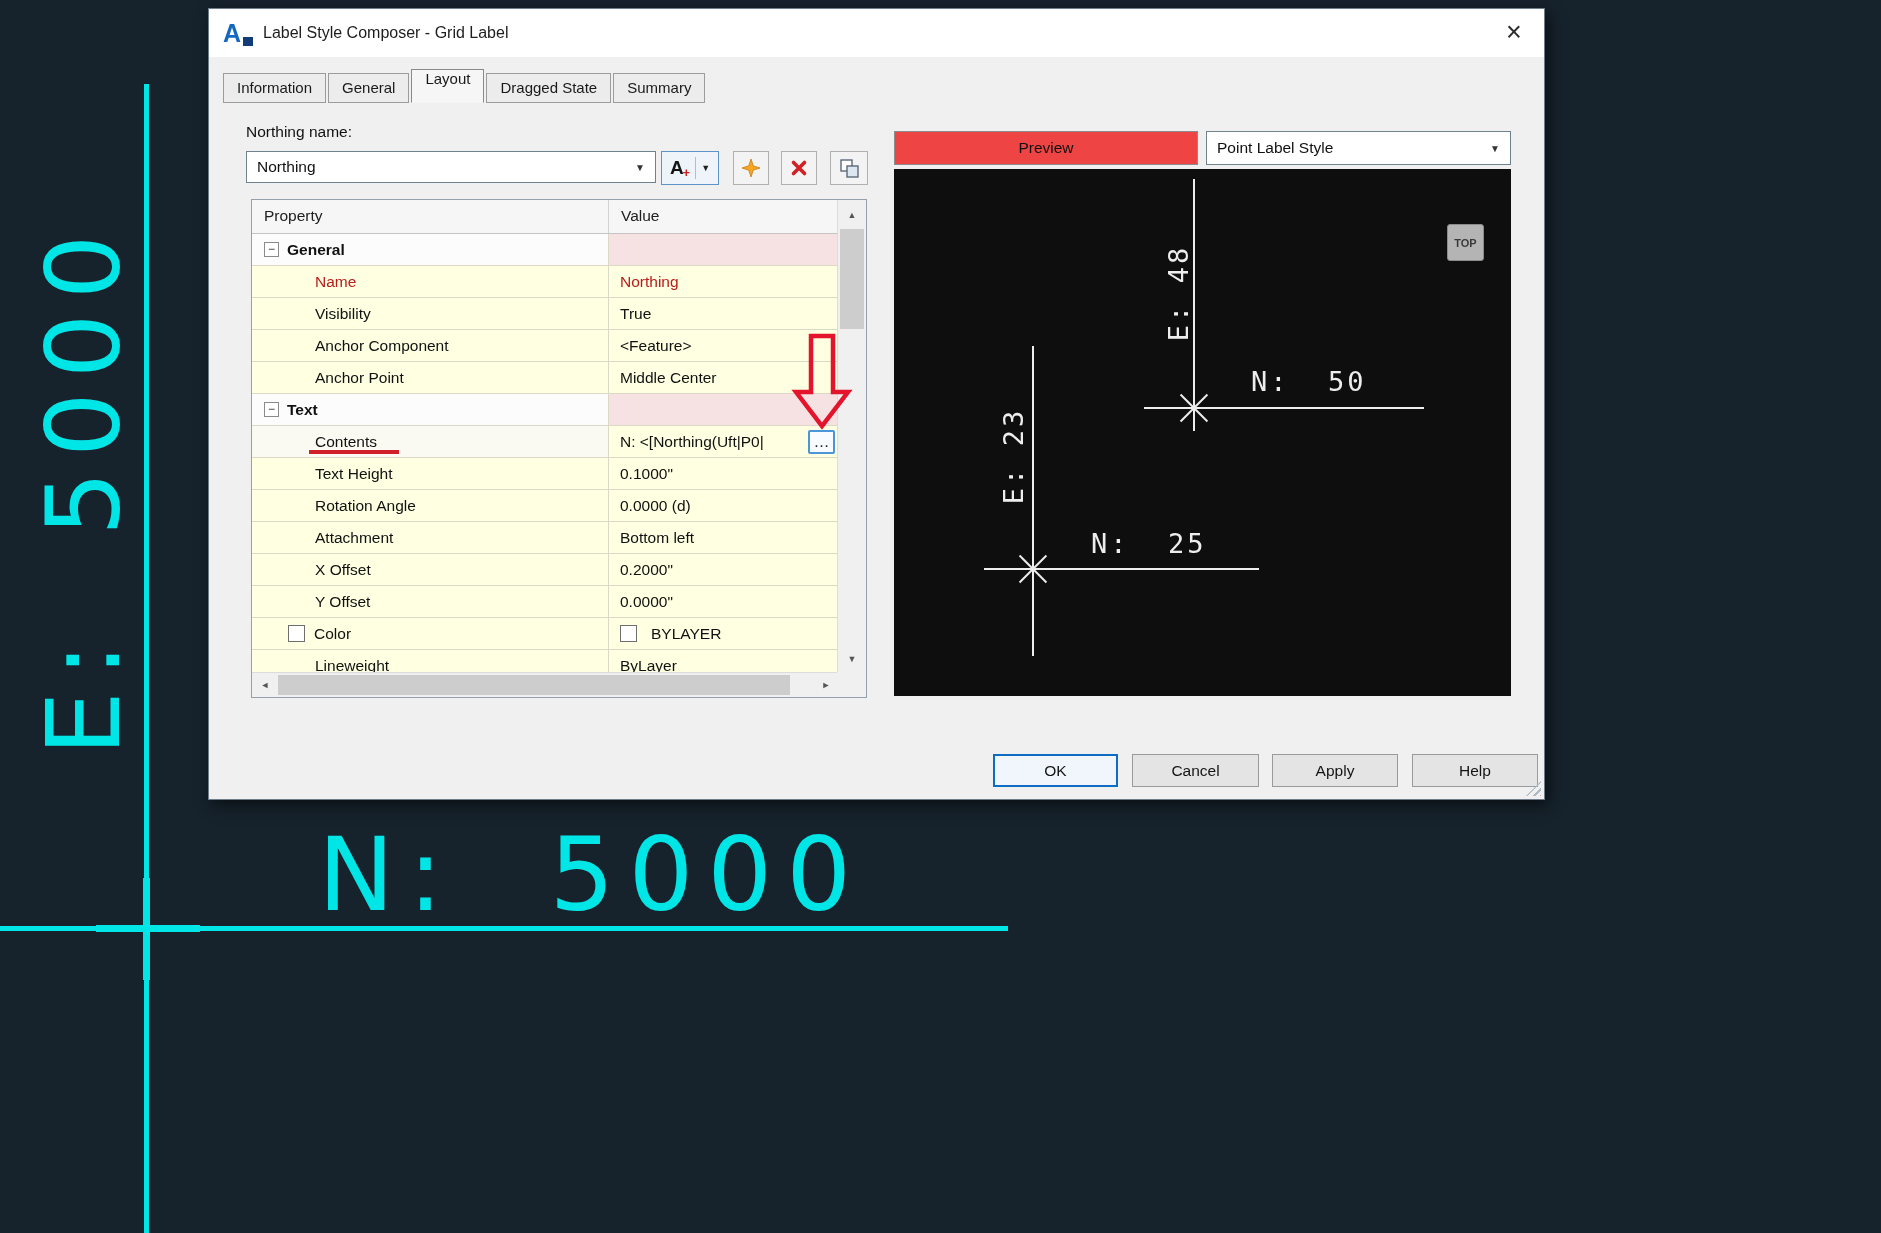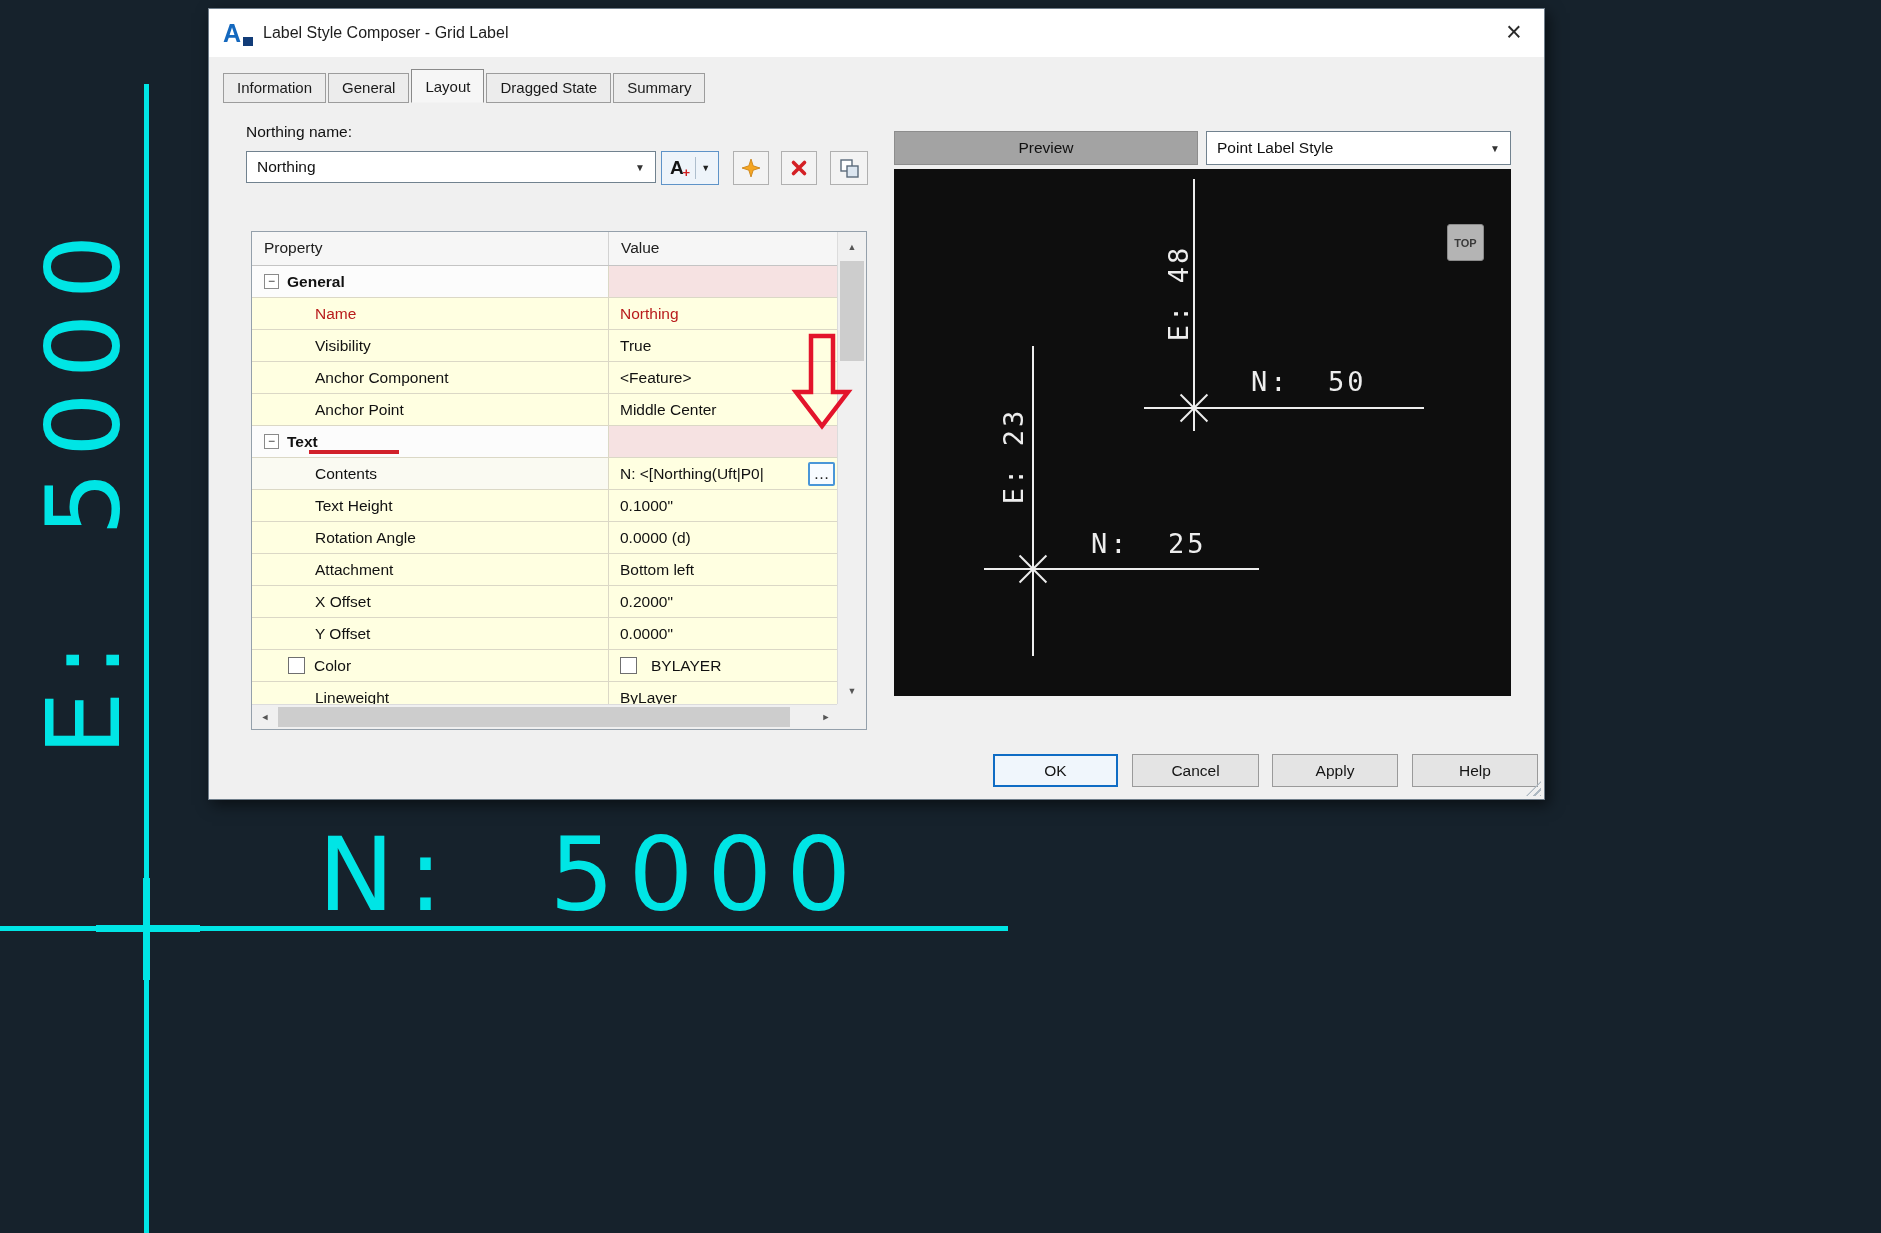--- a/index.html
+++ b/index.html
@@ -38,21 +38,21 @@
   .app-icon .a  { color:#1468be; font-weight:bold; font-size:25px; line-height:27px; display:block; }
   .app-icon .badge { position:absolute; right:-3px; bottom:1px; width:10px; height:9px; background:#123c78; }
   .title-text { font-size:16px; color:#1d1d1d; }
   .close-btn { margin-left:auto; font-size:27px; color:#2b2b2b; width:32px; height:32px; line-height:30px; text-align:center; cursor:default; }
 
   .tabs { position:absolute; left:14px; top:60px; display:flex; align-items:flex-end; }
   .tab {
     padding:5px 13px 6px; margin-right:2px; font-size:15px; color:#1a1a1a;
     background:#ececec; border:1px solid #9c9c9c; height:30px;
   }
-  .tab.active { height:34px; padding-top:8px; background:#f6f6f6; border-color:#8a8a8a; border-bottom-color:#f3f3f3; }
+  .tab.active { height:34px; padding-top:0; background:#f6f6f6; border-color:#8a8a8a; border-bottom-color:#f3f3f3; }
 
   .component-label { position:absolute; left:37px; top:114px; font-size:15.5px; }
 
   .combo {
     position:absolute; display:flex; align-items:center;
     background:#fff; border:1px solid #71828f; padding:0 10px; font-size:15.5px;
   }
   #component-combo { left:37px; top:142px; width:410px; height:32px; }
   .combo .caret { margin-left:auto; font-size:10px; color:#333; }
 
@@ -63,21 +63,21 @@
   #btn-addtext { left:452px; width:58px; border-color:#5e93c8; background:#eef4fa; }
   #btn-wand    { left:524px; width:36px; }
   #btn-delete  { left:572px; width:36px; }
   #btn-copy    { left:621px; width:38px; }
   .at-a { font-size:19px; font-weight:bold; color:#141414; }
   .at-plus { color:#d02020; font-size:13px; font-weight:bold; margin:8px 0 0 -1px; }
   .tb-divider { width:1px; height:22px; background:#aebecd; margin:0 5px; }
   .at-caret { font-size:9px; color:#222; }
 
   
-  #prop-grid { position:absolute; left:42px; top:190px; width:616px; height:499px; background:#f0f0f0; border:1px solid #94a0ab;margin-top:32px; }
+  #prop-grid { position:absolute; left:42px; top:190px; width:616px; height:499px; background:#f0f0f0; border:1px solid #94a0ab; }
   .pg-main { position:absolute; left:0; top:0; width:586px; height:473px; background:#fff; }
   .pg-header { display:flex; height:34px; background:#f6f6f6; border-bottom:1px solid #c4c4c4; }
   .pg-header .hc { padding:7px 0 0 12px; color:#202020; }
   .hc.prop { width:357px; border-right:1px solid #d2d2d2; }
   .hc.val  { flex:1; }
   .pg-rows { height:439px; overflow:hidden; }
   .pg-row { display:flex; height:32px; }
   .cell { height:100%; display:flex; align-items:center; border-bottom:1px solid #dbd8c6; overflow:hidden; }
   .cell.prop { width:357px; border-right:1px solid #dbd8c6; background:#ffffe1; padding-left:63px; }
   .cell.val  { flex:1; background:#ffffe1; padding-left:11px; position:relative; }
@@ -107,21 +107,21 @@
   .vthumb { position:absolute; top:29px; left:2px; right:2px; height:100px; background:#cdcdcd; }
   .hscroll { position:absolute; left:0; bottom:0; height:25px; width:587px; background:#f0f0f0; border-top:1px solid #dcdcdc; }
   .hs-btn { position:absolute; top:0; width:26px; height:100%; display:flex; align-items:center; justify-content:center; font-size:9px; color:#555; }
   .hs-btn.left { left:0; } .hs-btn.right { right:0; }
   .hthumb { position:absolute; left:26px; top:2px; bottom:2px; width:512px; background:#cdcdcd; }
   .sb-corner { position:absolute; right:0; bottom:0; width:29px; height:25px; background:#f0f0f0; }
 
   
   #preview-header {
     position:absolute; left:685px; top:122px; width:304px; height:34px;
-    background:#a3a3a3; border:1px solid #8d8d8d; text-align:center; line-height:32px;
+    background:#ef4444; border:1px solid #8d8d8d; text-align:center; line-height:32px;
   }
   #style-combo { left:997px; top:122px; width:305px; height:34px;gap:40px; }
   #preview-canvas { position:absolute; left:685px; top:160px; width:617px; height:527px; background:#0e0e0e; overflow:hidden; }
   .pl { position:absolute; background:#ededed; }
   .star { position:absolute; width:38px; height:2px; background:#ededed; }
   .pv-label {
     position:absolute; color:#ededed; white-space:pre;
     font-family:"DejaVu Sans Mono","Liberation Mono",monospace;
     font-size:27px; letter-spacing:3px;
   }

